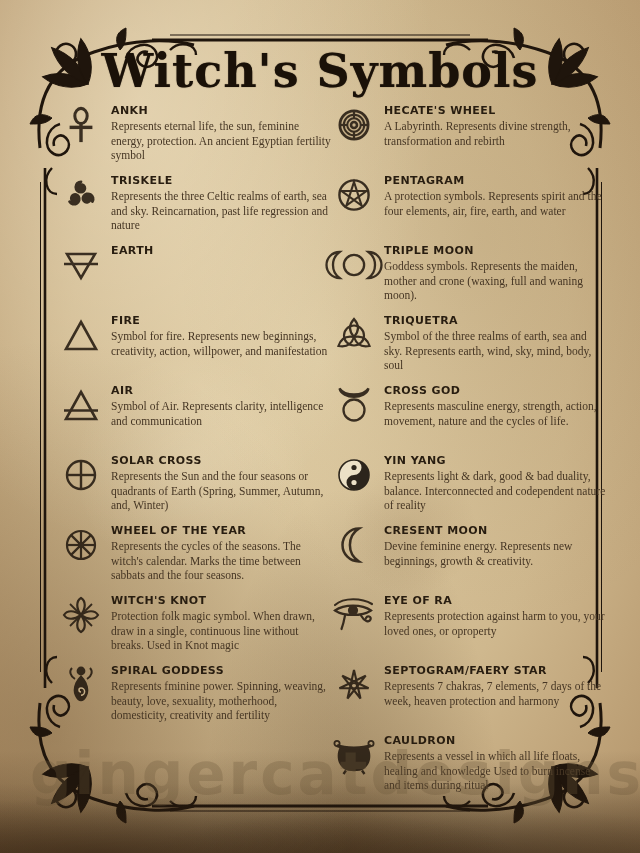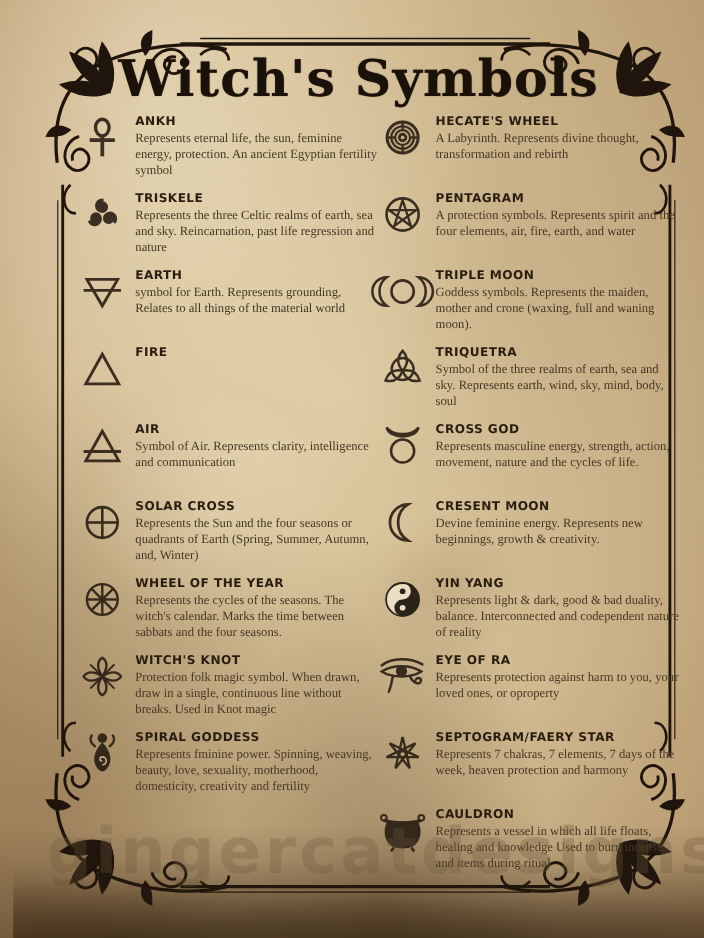--- a/index.html
+++ b/index.html
@@ -9,21 +9,21 @@
     background:
       radial-gradient(ellipse at 22% 12%, rgba(255,246,222,.40), transparent 42%),
       radial-gradient(ellipse at 75% 28%, rgba(125,95,55,.14), transparent 45%),
       radial-gradient(circle at 64% 62%, rgba(120,90,55,.16), transparent 10%),
       radial-gradient(circle at 30% 55%, rgba(255,244,215,.25), transparent 18%),
       radial-gradient(ellipse at 8% 86%, rgba(95,68,38,.35), transparent 38%),
       radial-gradient(ellipse at 55% 99%, rgba(80,55,28,.38), transparent 30%),
       linear-gradient(to bottom, rgba(0,0,0,0) 88%, rgba(45,28,12,.42) 100%),
       radial-gradient(ellipse at 50% 42%, #e2d0a8 0%, #cfb88e 55%, #b3946a 100%);
   }
-  .page{position:absolute;inset:0;margin-left:12px;}
+  .page{position:absolute;inset:0;}
   .title{
     position:absolute;top:44px;left:0;width:100%;text-align:center;
     font-family:"DejaVu Serif", serif;font-weight:bold;font-size:46px;
     color:#1a1108;letter-spacing:1px;text-shadow:0 0 1px rgba(26,17,8,.6);
   }
   .columns{position:absolute;top:103px;left:0;width:100%;}
   .col{position:absolute;top:0;width:282px;}
   .col.left{left:58px;}
   .col.right{left:331px;}
   .entry{display:flex;gap:7px;align-items:flex-start;margin-bottom:9px;min-height:61px;}
@@ -128,32 +128,32 @@
 
   <div class="entry">
     <div class="icon">
             <svg width="40" height="40" viewBox="0 0 40 40" fill="none" stroke="#241a10" stroke-width="2.6">
    <polygon points="6,9 34,9 20,33"></polygon>
               <line x1="3" y1="19" x2="37" y2="19"></line>
             </svg>
           </div>
     <div class="text">
       <div class="name">EARTH</div>
-      <div class="desc">symbol for Earth. Represents grounding, Relates to all things of the material world</div>
     </div>
   </div>
 
   <div class="entry">
     <div class="icon">
             <svg width="40" height="40" viewBox="0 0 40 40" fill="none" stroke="#241a10" stroke-width="2.6">
    <polygon points="20,7 35,34 5,34"></polygon>
             </svg>
           </div>
     <div class="text">
       <div class="name">FIRE</div>
+      <div class="desc">Symbol for fire. Represents new beginnings, creativity, action, willpower, and manifestation</div>
     </div>
   </div>
 
 
   <div class="entry">
     <div class="icon">
             <svg width="40" height="40" viewBox="0 0 40 40" fill="none" stroke="#241a10" stroke-width="2.6">
    <polygon points="20,7 35,34 5,34"></polygon>
               <line x1="3" y1="25.5" x2="37" y2="25.5"></line>
             </svg>
@@ -244,21 +244,21 @@
    <g stroke="#241a10" stroke-width="2.2">
      <line x1="20" y1="5.5" x2="20" y2="13"></line>
                 <line x1="27" y1="20" x2="34.5" y2="20"></line>
      <line x1="20" y1="27" x2="20" y2="34.5"></line>
                 <line x1="5.5" y1="20" x2="13" y2="20"></line>
               </g>
             </svg>
           </div>
     <div class="text">
       <div class="name">HECATE'S WHEEL</div>
-      <div class="desc">A Labyrinth. Represents divine thought, transformation and rebirth</div>
+      <div class="desc">A Labyrinth. Represents divine strength, transformation and rebirth</div>
     </div>
   </div>
 
   <div class="entry">
     <div class="icon">
             <svg width="40" height="40" viewBox="0 0 40 40" fill="none" stroke="#241a10">
    <circle cx="20" cy="20" r="14.6" stroke-width="2.4"></circle>
    <path d="M20,7 L27.6,30.5 L7.6,16 L32.4,16 L12.4,30.5 Z" stroke-width="2.1"></path>
             </svg>
           </div>
@@ -305,42 +305,42 @@
             </svg>
           </div>
     <div class="text">
       <div class="name">CROSS GOD</div>
       <div class="desc">Represents masculine energy, strength, action, movement, nature and the cycles of life.</div>
     </div>
   </div>
 
   <div class="entry">
     <div class="icon">
-            <svg width="40" height="40" viewBox="0 0 40 40" fill="none" stroke="#241a10" stroke-width="2.5">
-   <path d="M25,3.5 A16,16 0 1,0 25,36.5 A19.5,19.5 0 0,1 25,3.5 Z"></path>
-            </svg>
-          </div>
-    <div class="text">
-      <div class="name">CRESENT MOON</div>
-      <div class="desc">Devine feminine energy. Represents new beginnings, growth &amp; creativity.</div>
-    </div>
-  </div>
-
-  <div class="entry">
-    <div class="icon">
             <svg width="40" height="40" viewBox="0 0 40 40">
    <circle cx="20" cy="20" r="15" fill="#efe5cd" stroke="#15100b" stroke-width="1.6"></circle>
    <path d="M20,5 A15,15 0 0,1 20,35 A7.5,7.5 0 0,1 20,20 A7.5,7.5 0 0,0 20,5 Z" fill="#15100b"></path>
    <circle cx="20" cy="12.5" r="2.6" fill="#15100b"></circle>
               <circle cx="20" cy="27.5" r="2.6" fill="#efe5cd"></circle>
             </svg>
           </div>
     <div class="text">
       <div class="name">YIN YANG</div>
       <div class="desc">Represents light &amp; dark, good &amp; bad duality, balance. Interconnected and codependent nature of reality</div>
+    </div>
+  </div>
+
+  <div class="entry">
+    <div class="icon">
+            <svg width="40" height="40" viewBox="0 0 40 40" fill="none" stroke="#241a10" stroke-width="2.5">
+   <path d="M25,3.5 A16,16 0 1,0 25,36.5 A19.5,19.5 0 0,1 25,3.5 Z"></path>
+            </svg>
+          </div>
+    <div class="text">
+      <div class="name">CRESENT MOON</div>
+      <div class="desc">Devine feminine energy. Represents new beginnings, growth &amp; creativity.</div>
     </div>
   </div>
 
   <div class="entry">
     <div class="icon">
             <svg width="44" height="40" viewBox="0 0 44 40" fill="none" stroke="#241a10" stroke-width="2.2" stroke-linecap="round">
    <path d="M3,10 C12,2 30,3 40,9"></path>
    <path d="M3,15.5 C12,9 30,9 39,15.5 C30,21.5 12,21.5 3,15.5 Z"></path>
    <circle cx="21" cy="15.3" r="4" fill="#241a10"></circle>
    <path d="M13,20.5 C12,26 11,30 9.5,34"></path>

